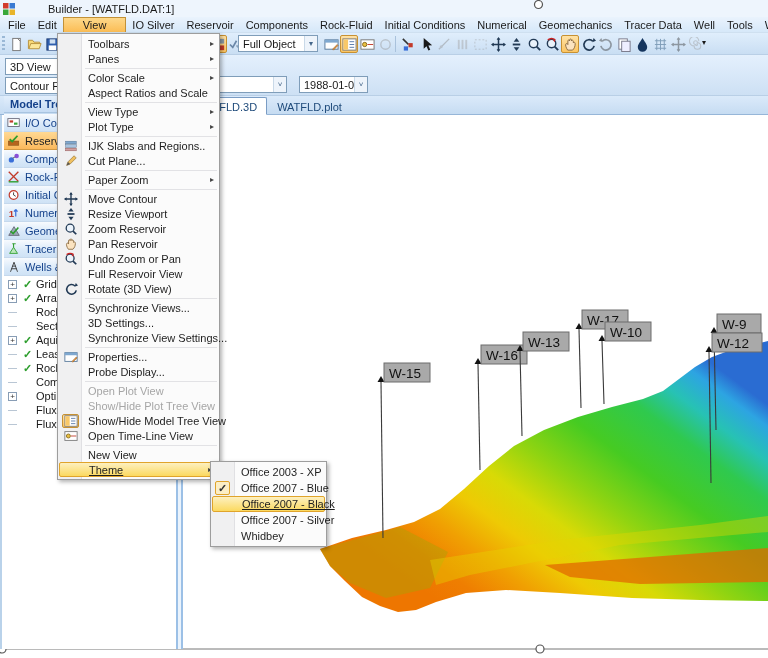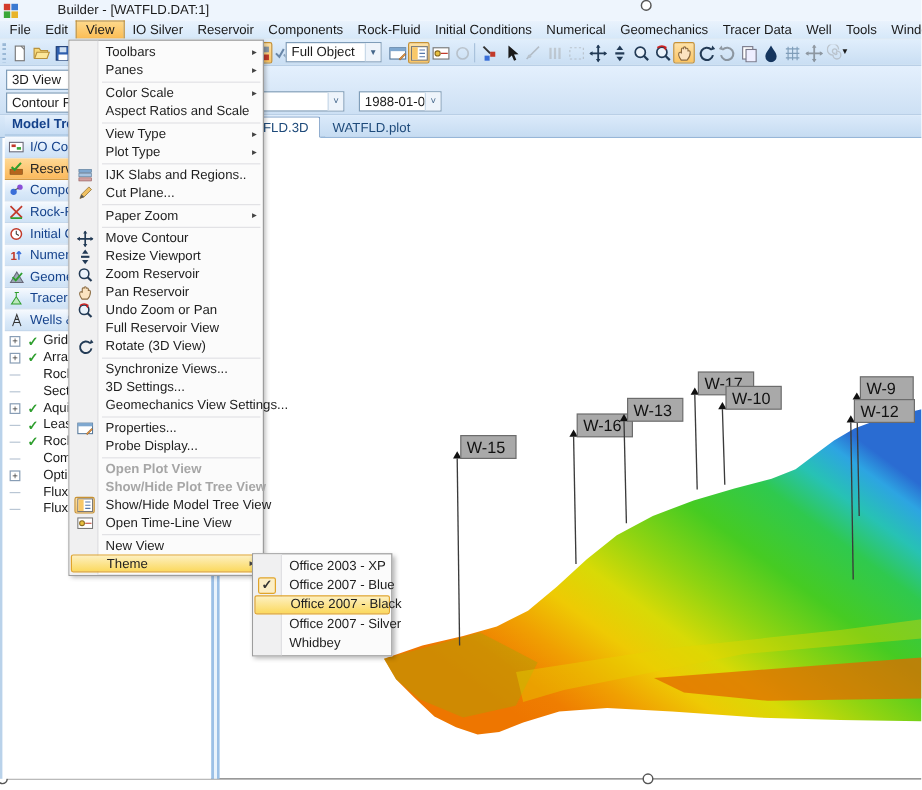--- a/index.html
+++ b/index.html
@@ -7,21 +7,21 @@
   body { font-family:"Liberation Sans", sans-serif; font-size:11px; color:#1a1a1a; background:#fff; position:relative; }
 
   
   .titlebar { position:absolute; left:0; top:0; width:768px; height:17px; background:#eef5fd; display:flex; align-items:center; padding-left:3px; }
   .appicon { width:12px; height:12px; display:inline-block; margin-right:5px; }
   .title-text { font-size:11px; color:#1a1a1a;padding-left:28px; }
 
   
   .menubar { position:absolute; left:0; top:17px; width:768px; height:16px; background:linear-gradient(#eaf3fd,#d6e8f9); display:flex; align-items:stretch; padding-left:2px; border-bottom:1px solid #cfe0f0; }
   .mb-item { padding:1px 6px 0 6px; display:flex; align-items:center; cursor:default; white-space:nowrap; }
-  .mb-item.active { background:linear-gradient(#fdd88a,#fbbd55); border:1px solid #c19138; border-bottom:none; padding:0 8px; }
+  .mb-item.active { background:linear-gradient(#fdd88a,#fbbd55); border:1px solid #c19138; border-bottom:none; padding:0 19px; }
 
   
   .toolbar1 { position:absolute; left:0; top:33px; width:768px; height:22px; background:linear-gradient(#e0eefc,#c9def3); border-bottom:1px solid #b9cfe6; }
   .toolbar2 { position:absolute; left:0; top:55px; width:768px; height:41px; background:linear-gradient(#e4f0fd,#cde0f4); border-bottom:1px solid #b9cfe6; }
   .grip { position:absolute; top:3px; width:3px; height:16px; background:repeating-linear-gradient(#9ab8d6 0 2px, transparent 2px 4px); }
   .ticon { width:18px; height:18px; display:inline-flex; align-items:center; justify-content:center; border-radius:2px; }
   .ticon svg { width:15px; height:15px; }
   .ticon.toggled { background:linear-gradient(#ffe2a6,#fcc562); border:1px solid #c79133; }
   .ticon.disabled { filter:grayscale(1) opacity(.45); }
   .tsep { position:absolute; top:3px; width:1px; height:16px; background:#a9c2dc; }
@@ -64,22 +64,22 @@
   .tlabel { margin-left:2px; color:#1a1a1a; }
 
   
   .popup { position:absolute; background:#fbfbfb; border:1px solid #9d9d9d; box-shadow:2px 2px 4px rgba(0,0,0,.3); z-index:40; padding:2px 0; }
   #view-menu { left:57px; top:33px; width:163px; }
   #theme-menu { left:210px; top:461px; width:117px; z-index:45; }
   .gutter { position:absolute; left:0; top:0; bottom:0; width:24px; background:#f0f0f1; border-right:1px solid #e0e0e3; }
   .mi { position:relative; height:15px; display:flex; align-items:center; padding-left:30px; color:#1e1e1e; cursor:default; }
   #theme-menu .mi { height:16px; }
   .mi .milabel { white-space:nowrap; }
-  .mi.dis { color:#a6a6a6;font-weight:bold; }
-  .mi.hl { background:linear-gradient(#fdf0c0,#fbd95f); border:1px solid #e0a42b; border-radius:2px; margin:0 1px; padding-left:29px; }
+  .mi.dis { color:#a6a6a6; }
+  .mi.hl { background:linear-gradient(#fdf0c0,#fbd95f); border:1px solid #e0a42b; border-radius:2px; margin:0 1px; padding-left:29px;text-decoration:underline; }
   .mi .arrow { position:absolute; right:5px; font-size:8px; color:#444; }
   .mi .gicon { position:absolute; left:4px; width:17px; height:14px; display:flex; align-items:center; justify-content:center; }
   .mi .gicon svg { width:14px; height:14px; }
   .mi .gicon.toggled { background:linear-gradient(#ffe2a6,#fcc562); border:1px solid #c79133; border-radius:2px; }
   .mi .gcheck { position:absolute; left:4px; width:15px; height:14px; background:#fceec5; border:1px solid #e0a42b; border-radius:2px; color:#333; font-size:11px; font-weight:bold; text-align:center; line-height:13px; }
   .msep { height:1px; background:#e2e2e5; margin:2px 2px 1px 27px; }
 
   .scene { position:absolute; left:0; top:0; }
   .topcircle { position:absolute; left:531px; top:0; z-index:50; }
 </style>
@@ -696,21 +696,21 @@
       <span class="milabel">Rotate (3D View)</span>
     </div>
     <div class="msep"></div>
     <div class="mi">
       <span class="milabel">Synchronize Views...</span>
     </div>
     <div class="mi">
       <span class="milabel">3D Settings...</span>
     </div>
     <div class="mi">
-      <span class="milabel">Geomechanics View Settings...</span>
+      <span class="milabel">Synchronize View Settings...</span>
     </div>
     <div class="msep"></div>
     <div class="mi">
       <span class="gicon ">
         <svg viewBox="0 0 16 16">
           <rect x="1" y="3" width="14" height="10" fill="#fff" stroke="#55779a"></rect>
           <rect x="1" y="3" width="14" height="3" fill="#7fa8d0"></rect>
           <path d="M9 13 L14 8 L15 9 L10 14 Z" fill="#e09040" stroke="#8a5a20" stroke-width=".5"></path>
         </svg>
       </span>

